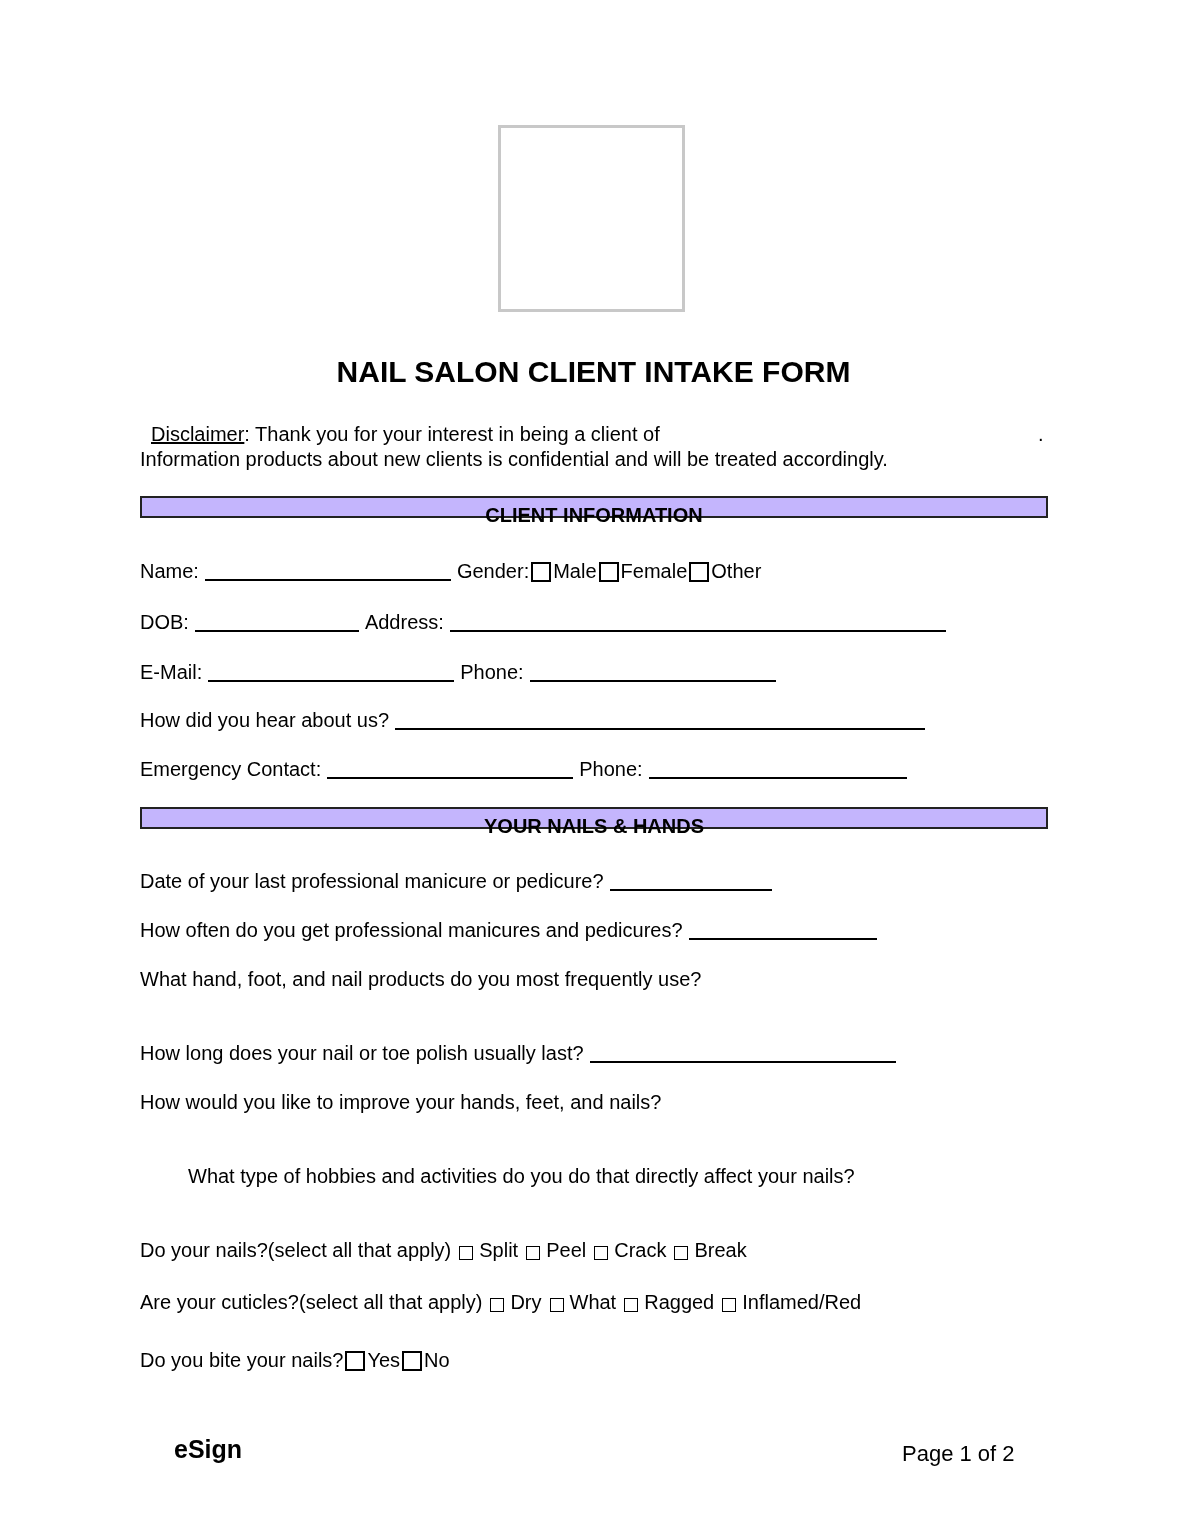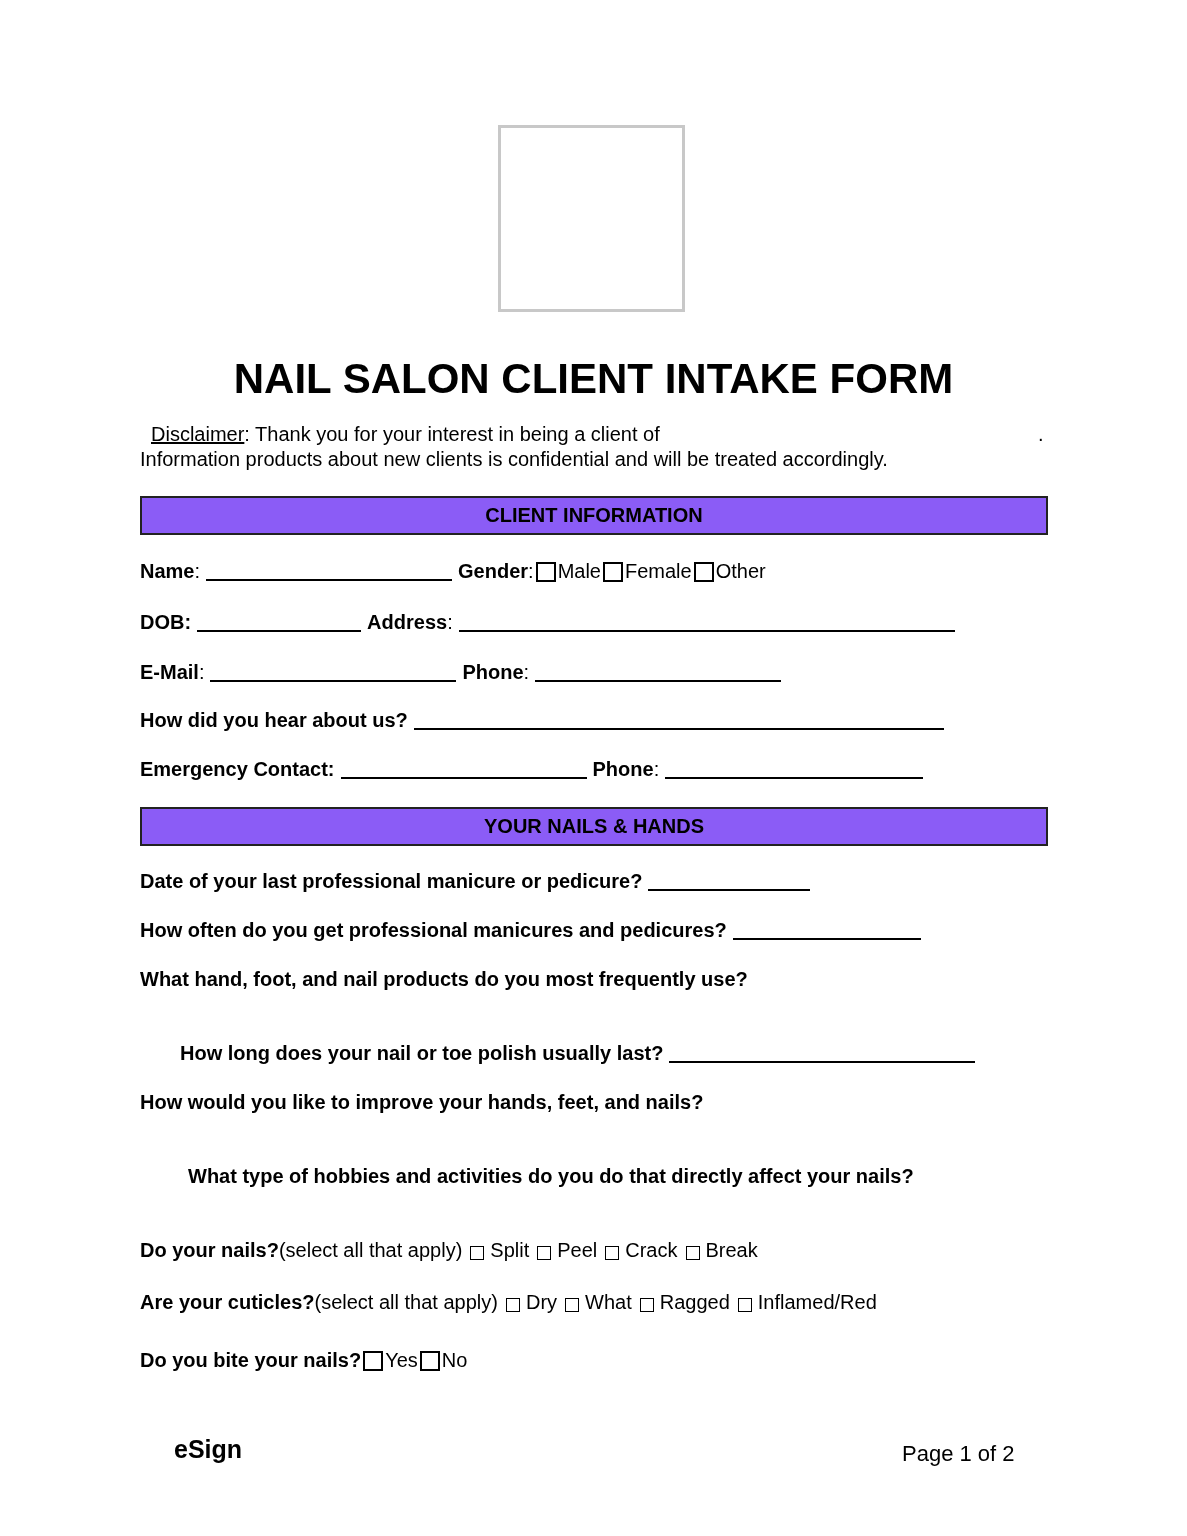--- a/index.html
+++ b/index.html
@@ -1,26 +1,26 @@
 <!DOCTYPE html>
 <html><head>
 <meta charset="utf-8">
 <style>
   html, body { margin: 0; padding: 0; background: #ffffff; }
   body { width: 1187px; height: 1536px; position: relative; overflow: hidden;
          font-family: "Liberation Sans", sans-serif; color: #000; }
   .abs { position: absolute; }
   .logo-box { left: 498px; top: 125px; width: 187px; height: 187px; border: 3px solid #c8c8c8; box-sizing: border-box; }
-  .title { left: 0; width: 1187px; top: 355px; text-align: center; font-size: 42px; font-weight: bold; }
+  .title { left: 0; width: 1187px; top: 355px; text-align: center; font-size: 30px; font-weight: bold; }
   .disc { left: 140px; font-size: 20px; white-space: nowrap; }
   .u { text-decoration: underline; }
-  .section { left: 140px; width: 908px; height: 39px; box-sizing: border-box; border: 2px solid #222;
-             background: #8b5cf6; text-align: center; font-size: 20px; font-weight: bold; line-height: 34px; }
+  .section { left: 140px; width: 908px; height: 22px; box-sizing: border-box; border: 2px solid #222;
+             background: #c4b5fd; text-align: center; font-size: 20px; font-weight: bold; line-height: 34px; }
   .row { left: 140px; font-size: 20px; white-space: nowrap; display: flex; align-items: flex-end; }
-  .b { font-weight: bold; }
+  .b { font-weight: normal; }
   .line { display: inline-block; border-bottom: 2px solid #000; height: 18px; margin: 0 6px 2px 6px; }
   .cb { display: inline-block; width: 20px; height: 20px; border: 2px solid #000; box-sizing: border-box; margin: 0 2px 1px 2px; }
   .cbs { display: inline-block; width: 14px; height: 14px; border: 1px solid #000; box-sizing: border-box; margin: 0 6px 2px 8px; }
   .footer-logo { left: 174px; top: 1435px; font-size: 25px; font-weight: bold; }
   .footer-page { left: 894px; top: 1441px; font-size: 22px; margin-left: 8px; }
 </style>
 </head>
 <body>
 
 <div class="abs logo-box"></div>
@@ -88,21 +88,21 @@
 
 <div class="abs row" style="top:919px;">
   <span class="b">How often do you get professional manicures and pedicures?</span>
   <span class="line" style="width:188px;"></span>
 </div>
 
 <div class="abs row" style="top:968px;">
   <span class="b">What hand, foot, and nail products do you most frequently use?</span>
 </div>
 
-<div class="abs row" style="top:1042px;margin-left:40px;">
+<div class="abs row" style="top:1042px;">
   <span class="b">How long does your nail or toe polish usually last?</span>
   <span class="line" style="width:306px;"></span>
 </div>
 
 <div class="abs row" style="top:1091px;">
   <span class="b">How would you like to improve your hands, feet, and nails?</span>
 </div>
 
 <div class="abs row" style="top:1165px;margin-left:48px;">
   <span class="b">What type of hobbies and activities do you do that directly affect your nails?</span>

